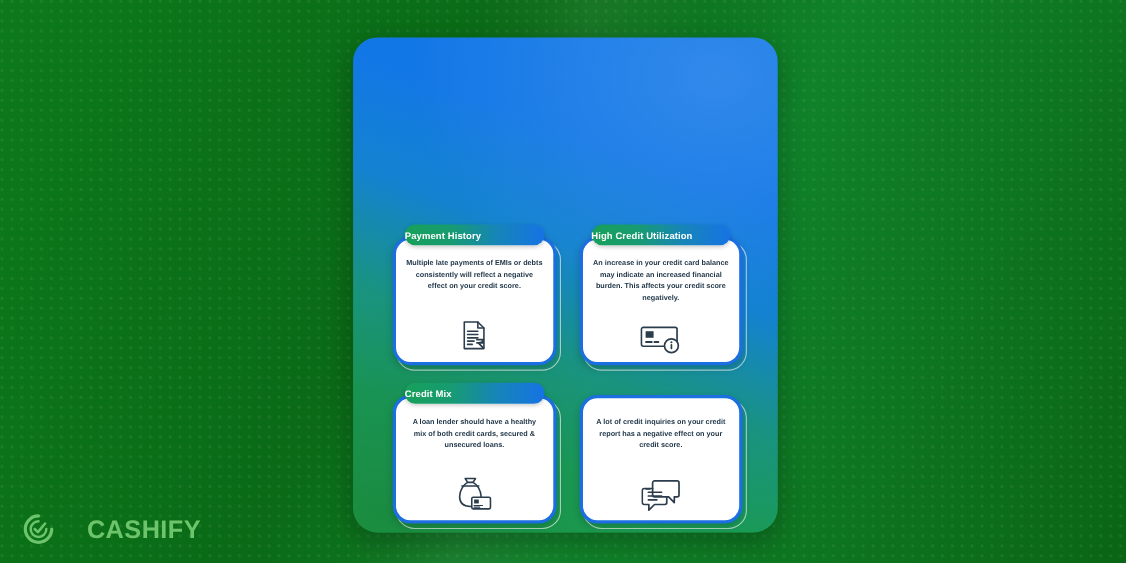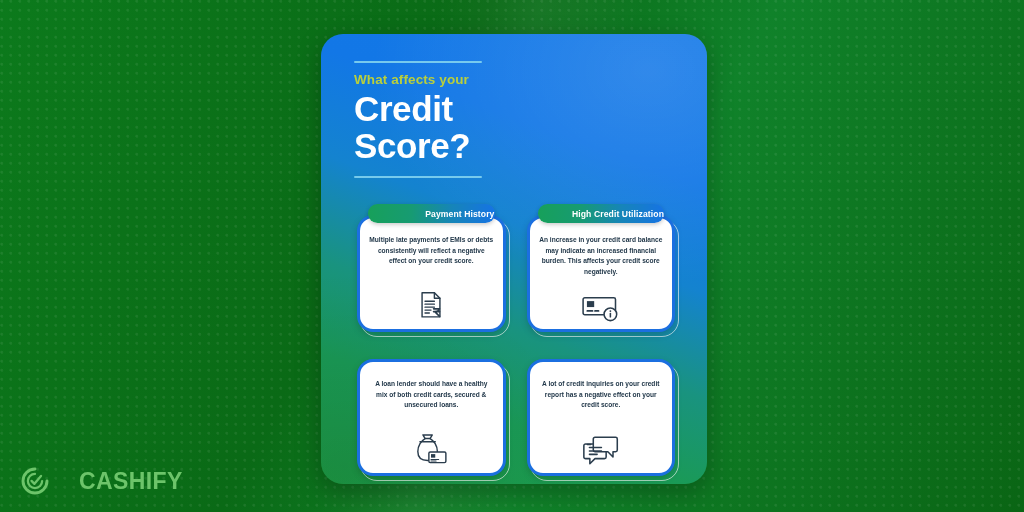--- a/index.html
+++ b/index.html
@@ -168,21 +168,21 @@
     position: absolute;
     left: 11px;
     right: 11px;
     top: 0;
     height: 19px;
     border-radius: 10px;
     background: linear-gradient(90deg, #17a05a 0%, #179b72 34%, #1685b8 66%, #1673e4 100%);
     box-shadow: 0 1.5px 4px rgba(0,0,0,0.22);
     display: flex;
     align-items: center;
-    justify-content: flex-end;
+    justify-content: flex-start;
     z-index: 3;
   }
   .badge-label {
     color: #ffffff;
     font-size: 8.6px;
     font-weight: bold;
     letter-spacing: 0.1px;
     white-space: nowrap;
   }
 </style>
@@ -199,27 +199,20 @@
       <path d="M16 8.4A7.6 7.6 0 1 0 23.6 16" fill="none" stroke="#6dc46a" stroke-width="2.4" stroke-linecap="round"></path>
       <path d="M12.3 15.9l3.1 3.1 7.0-8.4" fill="none" stroke="#6dc46a" stroke-width="2.5" stroke-linecap="round" stroke-linejoin="round"></path>
     </svg>
   </span>
   <span class="wordmark">CASHIFY</span>
 </div>
 
 <div id="panel">
   <div id="panel-sheen"></div>
 
-  <div id="header">
-    <div class="rule top"></div>
-    <div id="kicker">What affects your</div>
-    <div class="bigline">Credit</div>
-    <div class="bigline">Score?</div>
-    <div class="rule bottom"></div>
-  </div>
 
   <div id="cards">
 
     <div class="card">
       <div class="card-outline"></div>
       <div class="card-body">
         <div class="card-text">Multiple late payments of EMIs or debts consistently will reflect a negative effect on your credit score.</div>
         <div class="card-icon">
           <svg viewBox="0 0 40 40" width="34" height="34" aria-hidden="true">
             <g fill="none" stroke="#2b3d4d" stroke-width="1.7" stroke-linejoin="round" stroke-linecap="round">
@@ -277,20 +270,23 @@
             </g>
             <g>
               <rect x="18.5" y="23.5" width="20" height="12.5" rx="1.6" fill="#ffffff" stroke="#2b3d4d" stroke-width="1.7"></rect>
               <rect x="21" y="26" width="5" height="4.2" fill="#2b3d4d"></rect>
               <g stroke="#2b3d4d" stroke-width="1.3" stroke-linecap="round">
                 <path d="M21 32.4h9M21 34.2h6"></path>
               </g>
             </g>
           </svg>
         </div>
+      </div>
+      <div class="badge">
+        <span class="badge-label">Credit Mix</span>
       </div>
     </div>
 
     <div class="card">
       <div class="card-outline"></div>
       <div class="card-body">
         <div class="card-text">A lot of credit inquiries on your credit report has a negative effect on your credit score.</div>
         <div class="card-icon">
           <svg viewBox="0 0 42 36" width="36" height="31" aria-hidden="true">
             <g fill="none" stroke="#2b3d4d" stroke-width="1.8" stroke-linejoin="round" stroke-linecap="round">

